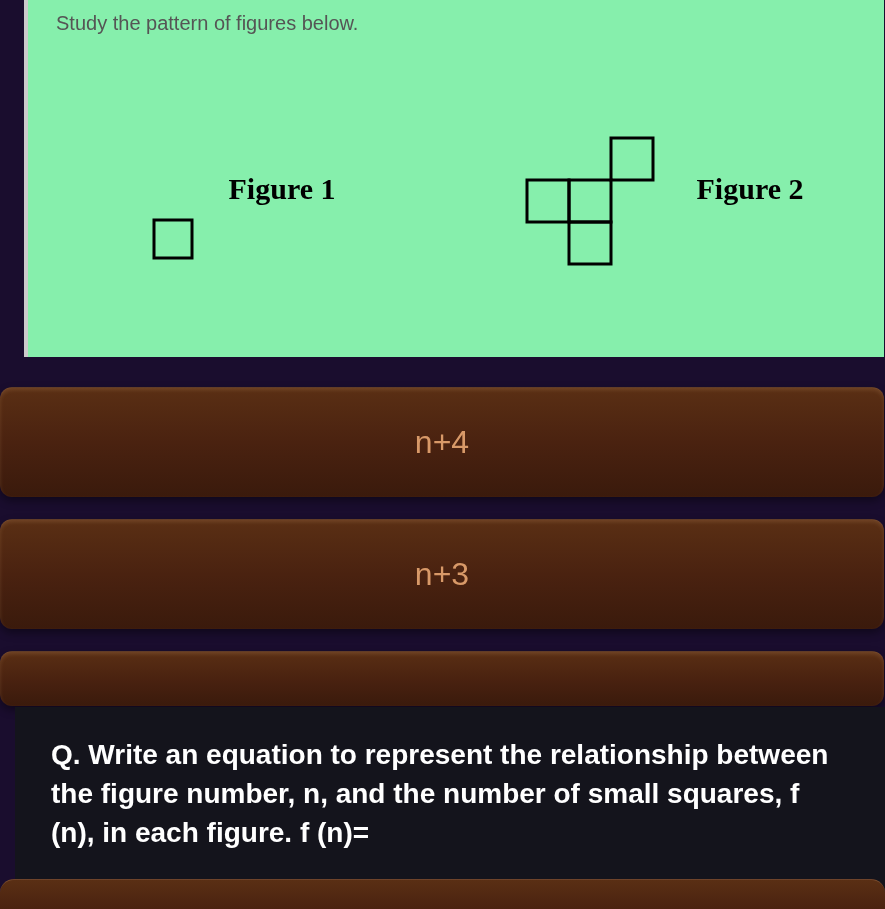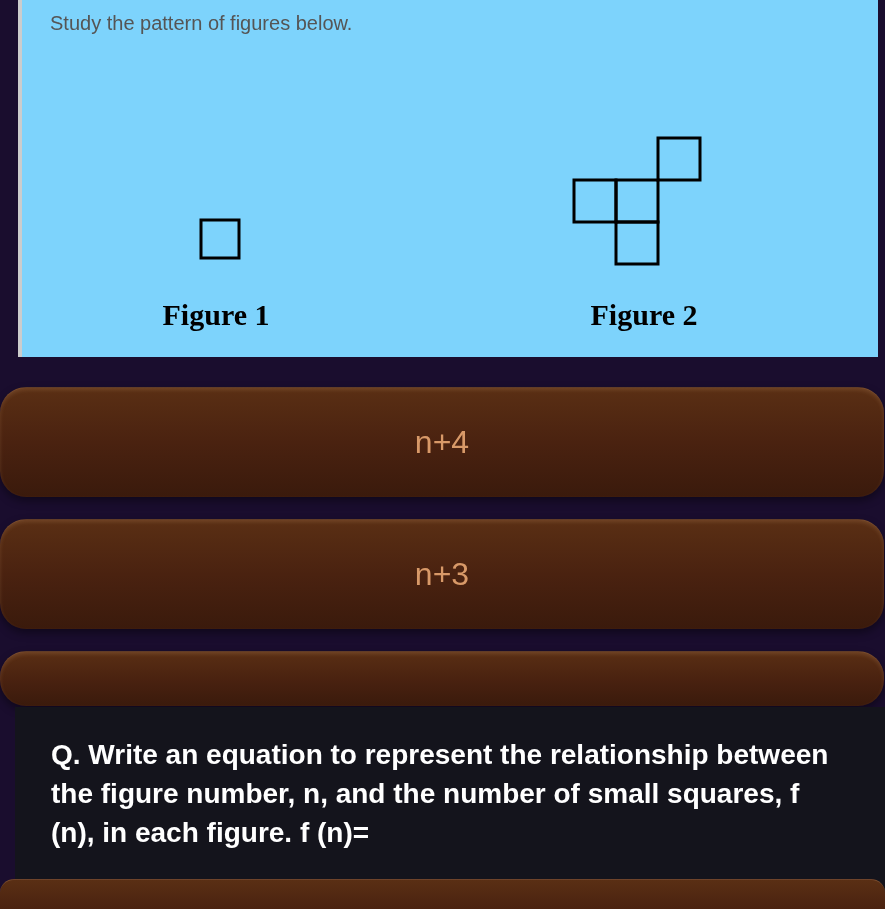--- a/index.html
+++ b/index.html
@@ -5,67 +5,66 @@
   * { box-sizing: border-box; margin: 0; padding: 0; }
   body {
     width: 885px;
     height: 909px;
     background: #1a0d2e;
     font-family: Arial, Helvetica, sans-serif;
     overflow: hidden;
     position: relative;
   }
   .problem-image {
-    background: #7dd3fc;
+    background: #86efac;
     border-left: 4px solid #ccc;
     width: 860px;
     height: 357px;
     position: relative;
-    margin-left: 18px;
+    margin-left: 24px;
   }
   .instruction {
     position: absolute;
     top: 12px;
     left: 28px;
     color: #555;
     font-size: 20px;
   }
   .figures-row {
     position: absolute;
     top: 80px;
     left: 0;
     right: 0;
     display: flex;
     justify-content: space-around;
     align-items: flex-end;
   }
   .figure-block {
     display: flex;
-    flex-direction: column;
     align-items: center;
   }
   .figure-svg {
     height: 200px;
     display: flex;
     align-items: flex-end;
     justify-content: center;
   }
   .figure-label {
     margin-top: 18px;
     font-size: 30px;
     font-weight: bold;
     color: #000;
     font-family: "Times New Roman", serif;
   }
   .answers {
     padding: 30px 0 0 0;
   }
   .answer-option {
     background: linear-gradient(to bottom, #5a2f14 0%, #4a2210 50%, #3a1a0c 100%);
-    border-radius: 26px;
+    border-radius: 12px;
     height: 110px;
     margin: 0 1px 22px 0;
     display: flex;
     align-items: center;
     justify-content: center;
     color: #d89968;
     font-size: 32px;
     font-family: Arial, sans-serif;
     box-shadow: inset 0 2px 4px rgba(255,200,150,0.15), 0 4px 8px rgba(0,0,0,0.4);
     border-top: 1px solid rgba(255,200,150,0.2);

